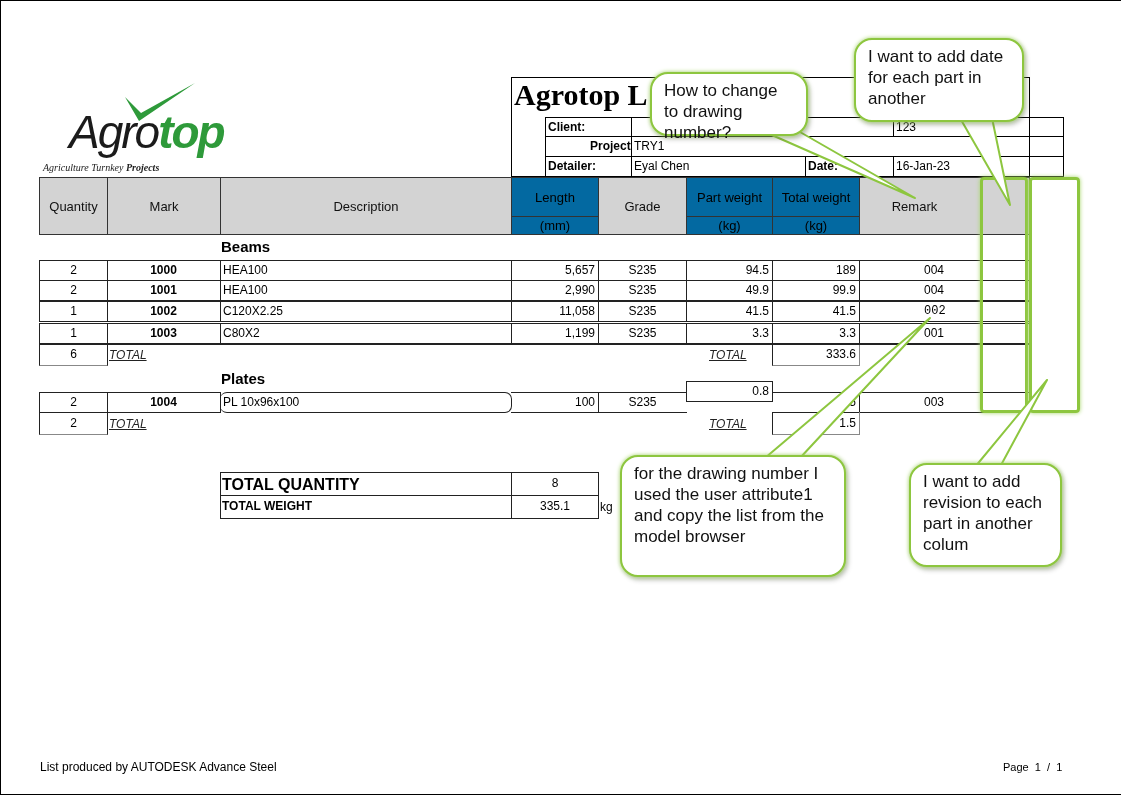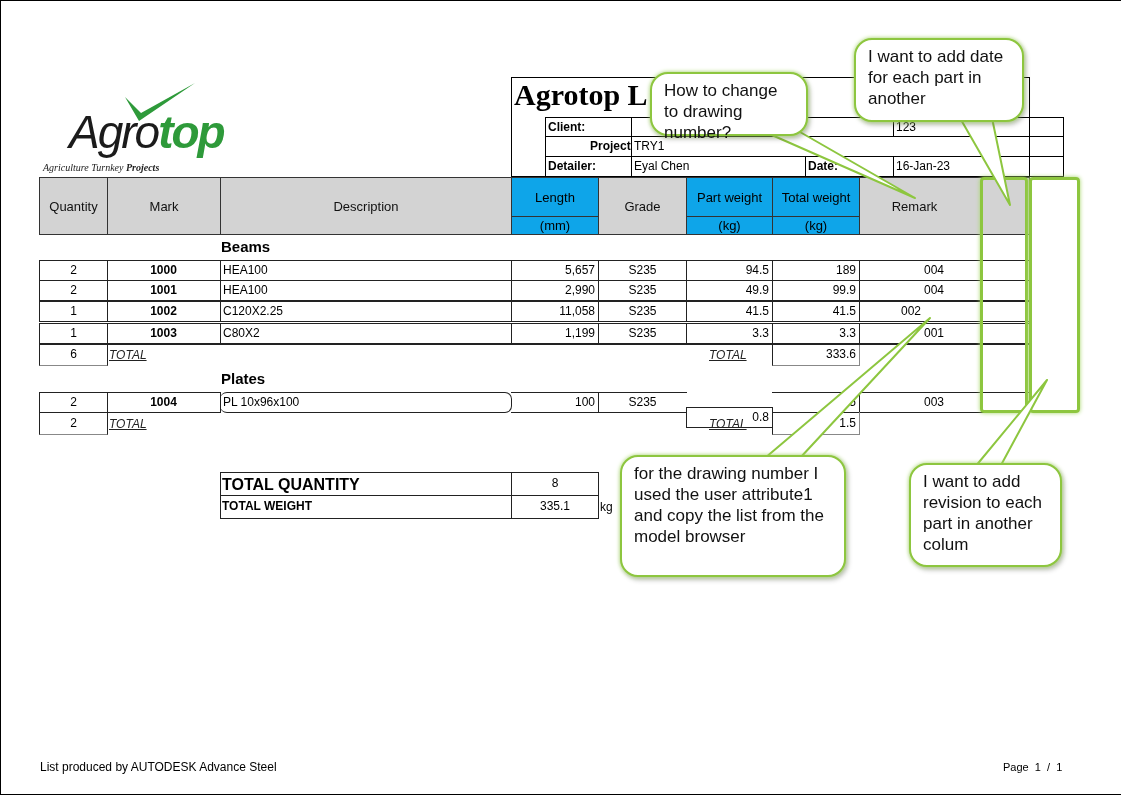--- a/index.html
+++ b/index.html
@@ -11,21 +11,21 @@
   .logo-word .top{color:#2e9a3a;font-weight:bold;font-style:italic;}
   .logo-tag{position:absolute;left:42px;top:161px;font-size:10px;font-family:"Liberation Serif",serif;font-style:italic;color:#222;}
   .logo-tag b{font-weight:bold;}
   
   .tb{border:1px solid #000;}
   .cell{position:absolute;box-sizing:border-box;border:1px solid #000;font-size:12px;padding:1px 2px;line-height:16px;white-space:nowrap;overflow:hidden;margin-left:34px;}
   .lbl{font-weight:bold;}
   .title-big{position:absolute;left:513px;top:79px;font-family:"Liberation Serif",serif;font-weight:bold;font-size:30px;white-space:nowrap;line-height:1;}
   
   .hdr{position:absolute;top:176px;height:58px;background:#d3d3d3;border:1px solid #333;box-sizing:border-box;font-size:13px;color:#111;display:flex;align-items:center;justify-content:center;text-align:center;}
-  .hdr-top{position:absolute;background:#0ea5e9;border:1px solid #333;box-sizing:border-box;font-size:13px;display:flex;align-items:center;justify-content:center;}
+  .hdr-top{position:absolute;background:#0369a1;border:1px solid #333;box-sizing:border-box;font-size:13px;display:flex;align-items:center;justify-content:center;}
   .row-cell{position:absolute;box-sizing:border-box;height:21px;border-top:1px solid #222;border-bottom:1px solid #222;font-size:12px;line-height:19px;white-space:nowrap;padding:0 3px;}
   .bl{border-left:1px solid #222;}
   .br{border-right:1px solid #222;}
   .c{text-align:center;}
   .r{text-align:right;}
   .b{font-weight:bold;}
   .section{position:absolute;font-size:15px;font-weight:bold;}
   .total-lbl{position:absolute;font-size:12px;font-style:italic;text-decoration:underline;color:#222;}
   
   .callout{position:absolute;background:#fff;border:2px solid #8dc63f;border-radius:18px;box-shadow:0 0 4px #a6d66a, 2px 3px 5px rgba(0,0,0,0.25);font-size:17px;line-height:21px;color:#111;padding:6px 12px;box-sizing:border-box;z-index:5;}
@@ -103,21 +103,21 @@
   </div>
 
   <div>
     <div class="row-cell c bl br" style="left:38px;top:300px;width:69px;">1</div>
     <div class="row-cell c b br" style="left:106px;top:300px;width:114px;">1002</div>
     <div class="row-cell br" style="left:219px;top:300px;width:292px;">C120X2.25</div>
     <div class="row-cell r br" style="left:510px;top:300px;width:88px;">11,058</div>
     <div class="row-cell c" style="left:597px;top:300px;width:89px;">S235</div>
     <div class="row-cell r bl br" style="left:685px;top:300px;width:87px;">41.5</div>
     <div class="row-cell r br" style="left:771px;top:300px;width:88px;">41.5</div>
-    <div class="row-cell" style="left:858px;top:300px;width:171px;padding-left:42px;">002</div>
+    <div class="row-cell" style="left:858px;top:300px;width:171px;padding-left:65px;font-family:Liberation Mono, monospace;">002</div>
   </div>
 
   <div>
     <div class="row-cell c bl br" style="left:38px;top:322px;width:69px;">1</div>
     <div class="row-cell c b br" style="left:106px;top:322px;width:114px;">1003</div>
     <div class="row-cell br" style="left:219px;top:322px;width:292px;">C80X2</div>
     <div class="row-cell r br" style="left:510px;top:322px;width:88px;">1,199</div>
     <div class="row-cell c" style="left:597px;top:322px;width:89px;">S235</div>
     <div class="row-cell r bl br" style="left:685px;top:322px;width:87px;">3.3</div>
     <div class="row-cell r br" style="left:771px;top:322px;width:88px;">3.3</div>
@@ -132,21 +132,21 @@
   </div>
   <div class="abs" style="left:38px;top:343px;width:991px;height:0;border-top:1px solid #222;"></div>
 
   <div class="section" style="left:220px;top:369px;">Plates</div>
   <div>
     <div class="row-cell c bl br" style="left:38px;top:391px;width:69px;">2</div>
     <div class="row-cell c b br" style="left:106px;top:391px;width:114px;">1004</div>
     <div class="row-cell br" style="left:219px;top:391px;width:292px;border-radius:7px;">PL 10x96x100</div>
     <div class="row-cell r br" style="left:510px;top:391px;width:88px;">100</div>
     <div class="row-cell c" style="left:597px;top:391px;width:89px;">S235</div>
-    <div class="row-cell r bl br" style="left:685px;top:406px;width:87px;">0.8</div>
+    <div class="row-cell r bl br" style="left:685px;top:380px;width:87px;">0.8</div>
     <div class="row-cell r br" style="left:771px;top:391px;width:88px;">1.5</div>
     <div class="row-cell" style="left:858px;top:391px;width:171px;padding-left:65px;">003</div>
   </div>
   <div>
     <div class="abs c" style="left:38px;top:411px;width:69px;height:23px;border-left:1px solid #222;border-right:1px solid #222;border-bottom:1px solid #888;font-size:12px;line-height:22px;">2</div>
     <div class="total-lbl" style="left:108px;top:416px;">TOTAL</div>
     <div class="total-lbl" style="left:708px;top:416px;">TOTAL</div>
     <div class="abs r" style="left:771px;top:411px;width:88px;height:23px;border-left:1px solid #222;border-right:1px solid #888;border-bottom:1px solid #888;font-size:12px;line-height:22px;padding-right:3px;">1.5</div>
   </div>
 

